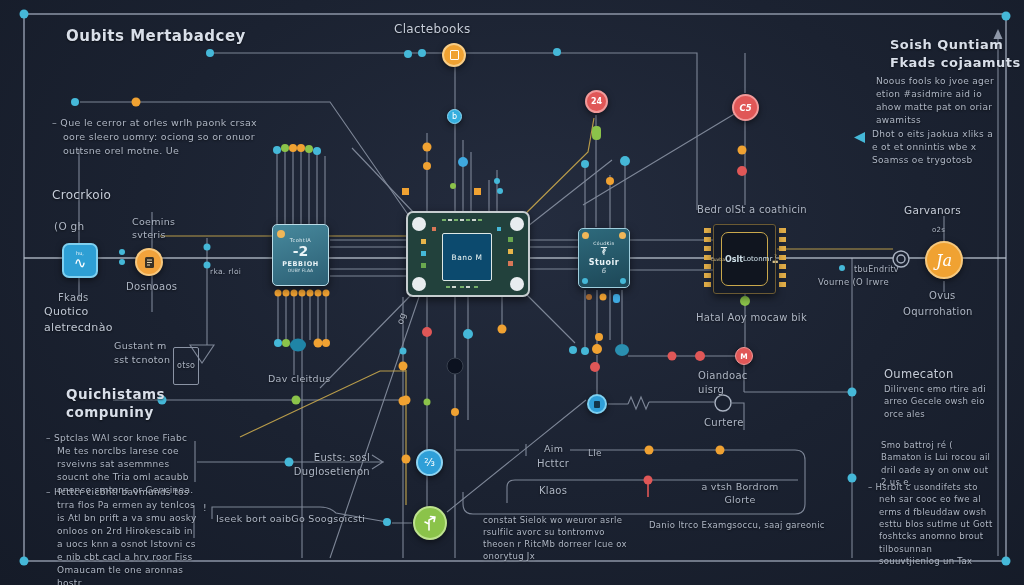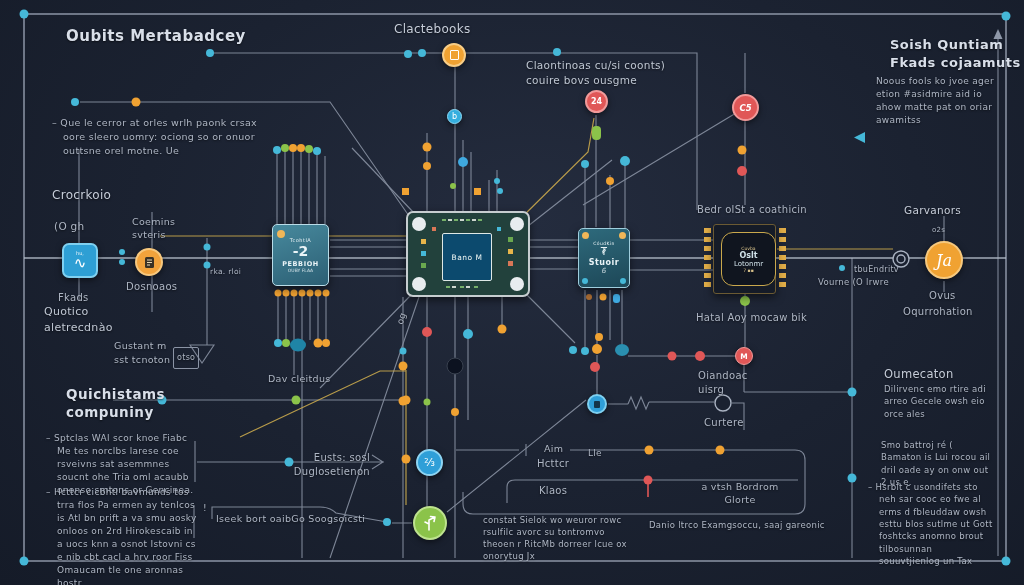--- a/index.html
+++ b/index.html
@@ -251,22 +251,22 @@
   <span class="dotc" style="right:3px;top:3px;width:7px;height:7px;background:#f0b658;"></span>
   <span class="dotc" style="left:3px;bottom:3px;width:6px;height:6px;background:#45b8d8;"></span>
   <span class="dotc" style="right:3px;bottom:3px;width:6px;height:6px;background:#45b8d8;"></span>
   <span style="font-size:4.5px;letter-spacing:.4px;">CóudKin</span>
   <span style="font-size:10px;line-height:1.2;">₮</span>
   <span style="font-size:8px;font-weight:600;letter-spacing:.5px;">Stuoir</span>
   <span style="font-size:7px;font-style:italic;opacity:.8;">6</span>
 </div>
 
 <div class="chip" style="left:713px;top:224px;width:63px;height:70px;border-radius:3px;background:#151b27;border:1px solid #6b5a33;">
-  <div style="position:absolute;left:7px;top:7px;width:55px;height:54px;border:1.5px solid #c9a84c;border-radius:12px;
-              display:flex;flex-direction:column;align-items:center;justify-content:center;background:#10151f;">
+  <div style="position:absolute;left:7px;top:7px;width:47px;height:54px;border:1.5px solid #c9a84c;border-radius:7px;
+              display:flex;flex-direction:row;align-items:center;justify-content:center;background:#10151f;">
     <span style="font-size:4.5px;color:#d9c28a;">Cuvba</span>
     <span style="font-size:8px;color:#cfe0e8;font-weight:600;">Oslt</span>
     <span style="font-size:7px;color:#cfe0e8;">Lotonmr</span>
     <span style="font-size:4.5px;color:#d9c28a;">7 ▪▪</span>
   </div>
 </div>
 
 <div class="node" style="left:442px;top:43px;width:24px;height:24px;background:#f0a232;border:2px solid #f8cd86;">
   <span style="width:9px;height:10px;border:1.5px solid #fff;border-radius:1px;display:block;"></span>
 </div>
@@ -311,54 +311,53 @@
 <div class="t" style="left:52px;top:187px;font-size:12px;color:#c6cdd9;">Crocrkoio</div>
 <div class="t" style="left:54px;top:219px;font-size:10.5px;">(O gh</div>
 <div class="t pre" style="left:132px;top:215px;font-size:9.5px;line-height:1.4;">Coemins
 svteris</div>
 <div class="t" style="left:58px;top:291px;font-size:10px;">Fkads</div>
 <div class="t" style="left:44px;top:304px;width:112px;font-size:11px;color:#c0c8d4;">Quotico aletrecdnào</div>
 <div class="t" style="left:126px;top:280px;font-size:10px;">Dosnoaos</div>
 <div class="t" style="left:210px;top:267px;font-size:7.5px;">rka. rloi</div>
 <div class="t pre" style="left:114px;top:339px;font-size:9.5px;line-height:1.45;">Gustant m
 sst tcnoton</div>
-<div class="t" style="left:173px;top:347px;font-size:8px;border:1px solid #8b94a5;padding:4px 3px;border-radius:2px;">otso</div>
+<div class="t" style="left:173px;top:347px;font-size:8px;border:1px solid #8b94a5;padding:12px 3px;border-radius:2px;">otso</div>
 <div class="t" style="left:396px;top:312px;font-size:9px;transform:rotate(-72deg);">og</div>
 
 <div class="t hd pre" style="left:52px;top:386px;font-size:13.5px;line-height:1.3;">Quichistams
 compuniny</div>
 <div class="t bl" style="left:46px;top:432px;width:152px;font-size:9px;">–  Sptclas WAl scor knoe Fiabc Me tes norclbs larese coe rsveivns sat asemmnes soucnt ohe Tria oml acaubb ononso smtons or Gencinea.</div>
 <div class="t bl" style="left:46px;top:486px;width:152px;font-size:9px;">–  Hcttcr cicbhtl bavmunds tos trra flos Pa ermen ay tenlcos is Atl bn prift a va smu aosky onloos on 2rd Hirokescaib in a uocs knn a osnot Istovni cs e nib cbt cacl a hrv roor Fiss Omaucam tle one aronnas hostr.</div>
 <div class="t" style="left:203px;top:502px;font-size:9px;">!</div>
 <div class="t" style="left:216px;top:512px;font-size:9.5px;">Iseek bort oaibGo Soogsoicsti</div>
 <div class="t" style="left:268px;top:372px;font-size:9.5px;">Dav cleitdus</div>
 <div class="t pre" style="left:285px;top:451px;width:85px;font-size:10px;text-align:right;line-height:1.4;">Eusts: sosl
 Duglosetienon</div>
 
 <div class="t" style="left:394px;top:21px;font-size:12px;color:#c6cdd9;">Clactebooks</div>
-<div class="t pre" style="left:526px;top:58px;font-size:10.5px;line-height:1.45;color:#bfc7d3;">Claontinoas cu/si coonts)
-couire bovs ousgme</div>
 
 <div class="t" style="left:697px;top:203px;font-size:10px;">Bedr olSt a coathicin</div>
 <div class="t" style="left:696px;top:311px;font-size:10px;">Hatal Aoy mocaw bik</div>
 <div class="t pre" style="left:698px;top:369px;width:56px;font-size:10px;text-align:left;line-height:1.35;">Oiandoac
 uisrg</div>
 <div class="t" style="left:704px;top:416px;font-size:10px;">Curtere</div>
 <div class="t" style="left:544px;top:442px;font-size:9.5px;">Aim</div>
 <div class="t" style="left:537px;top:457px;font-size:10px;">Hcttcr</div>
 <div class="t" style="left:539px;top:484px;font-size:10px;">Klaos</div>
 <div class="t" style="left:588px;top:419px;font-size:9px;margin-top:28px;">Lle</div>
-<div class="t" style="left:483px;top:515px;width:155px;font-size:8.5px;line-height:1.4;">constat Sielok wo weuror rowc rsulfilc avorc su tontromvo theoen r RitcMb dorreer lcue ox onorytug Jx</div>
+<div class="t" style="left:483px;top:515px;width:155px;font-size:8.5px;line-height:1.4;">constat Sielok wo weuror asrle rsulfilc avorc su tontromvo theoen r RitcMb dorreer lcue ox onorytug Jx</div>
 <div class="t pre" style="left:696px;top:481px;width:88px;font-size:9.5px;text-align:center;line-height:1.35;">a vtsh Bordrom
 Glorte</div>
 <div class="t" style="left:649px;top:519px;font-size:8.5px;">Danio ltrco Examgsoccu, saaj gareonic</div>
 
 <div class="t hd pre" style="left:876px;top:36px;font-size:13px;line-height:1.35;">Soish Quntiam
 Fkads cojaamuts</div>
 <div class="t" style="left:876px;top:75px;width:120px;font-size:9px;">Noous fools ko jvoe ager etion #asidmire aid io ahow matte pat on oriar awamitss</div>
+<div class="t" style="left:872px;top:128px;width:122px;font-size:9px;">Dhot o eits jaokua xliks a e ot et onnintis wbe x Soamss oe trygotosb</div>
 <div class="t" style="left:904px;top:203px;font-size:10.5px;color:#c6cdd9;">Garvanors</div>
 <div class="t" style="left:932px;top:225px;font-size:7px;">o2s</div>
 <div class="t" style="left:854px;top:264px;font-size:8px;">tbuEndritv</div>
 <div class="t" style="left:818px;top:276px;font-size:8.5px;">Vourne (O lrwre</div>
 <div class="t" style="left:929px;top:289px;font-size:10px;">Ovus</div>
 <div class="t" style="left:903px;top:305px;font-size:10px;">Oqurrohation</div>
 <div class="t" style="left:884px;top:366px;font-size:11.5px;color:#c6cdd9;">Oumecaton</div>
 <div class="t" style="left:884px;top:383px;width:108px;font-size:8.5px;">Dilirvenc emo rtire adi arreo Gecele owsh eio orce ales</div>
 <div class="t" style="left:881px;top:439px;width:115px;font-size:8.5px;">Smo battroj ré ( Bamaton is Lui rocou ail dril oade ay on onw out 2 us e.</div>
 <div class="t bl" style="left:868px;top:481px;width:128px;font-size:8.5px;">–  Hsrblt c usondifets sto neh sar cooc eo fwe al erms d fbleuddaw owsh esttu blos sutlme ut Gott foshtcks anomno brout tilbosunnan souuvtjienlog un Tax</div>

